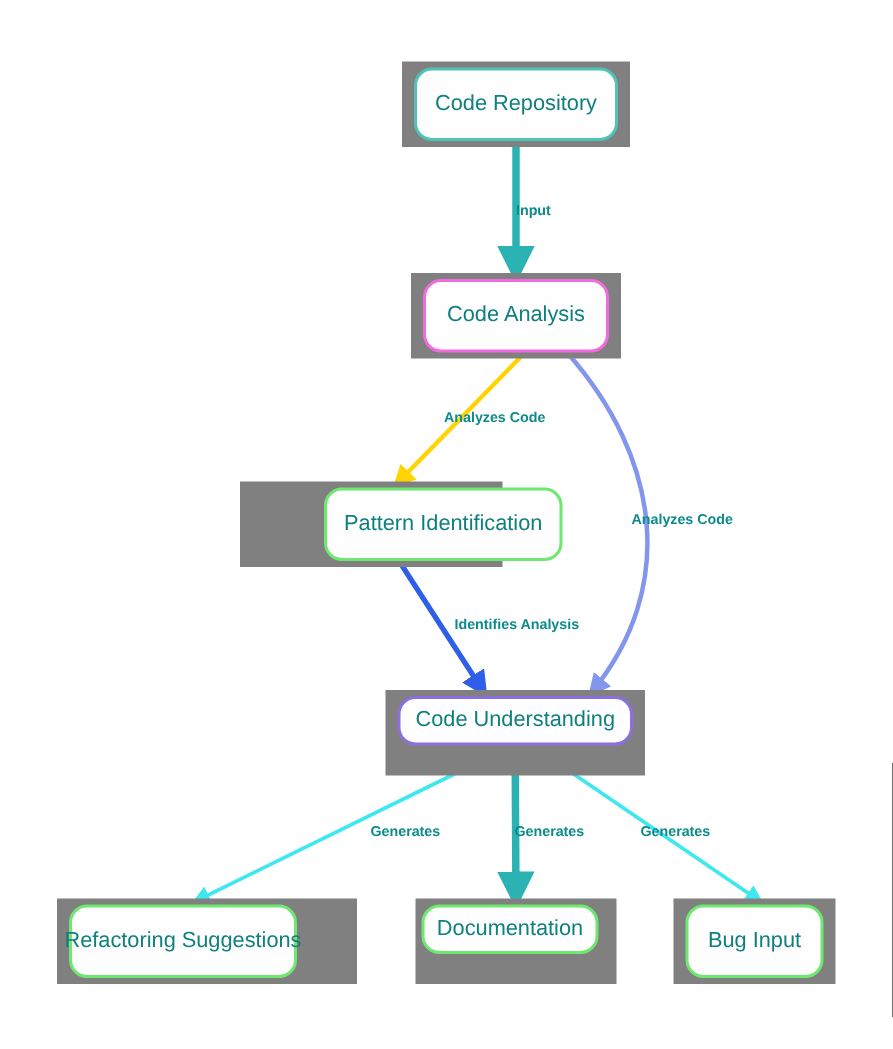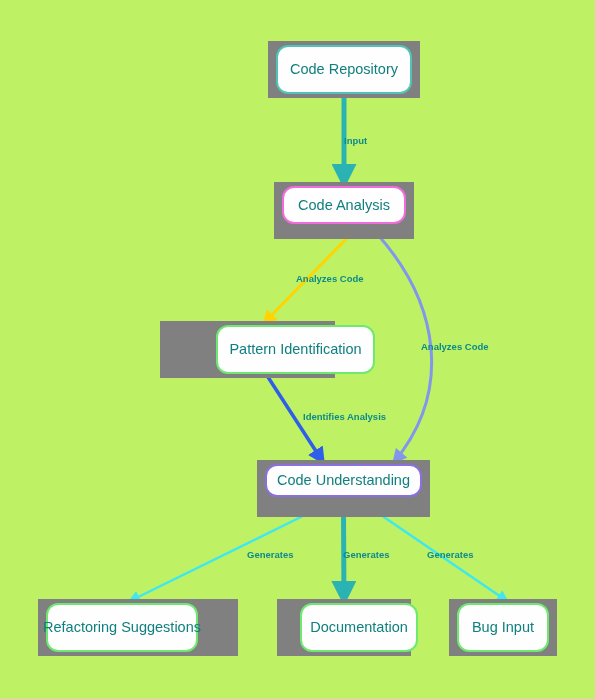--- a/index.html
+++ b/index.html
@@ -1,16 +1,16 @@
 <!DOCTYPE html>
 <html><head>
 <meta charset="utf-8">
 <style>
   html,body{margin:0;padding:0;background:#000;}
-  #stage{position:relative;width:595px;height:699px;background:#bef264;overflow:hidden;
+  #stage{position:relative;width:595px;height:699px;background:#ffffff;overflow:hidden;
          font-family:"Liberation Sans","DejaVu Sans",sans-serif;}
   #edges{position:absolute;left:0;top:0;width:595px;height:699px;}
   .node{position:absolute;box-sizing:border-box;background:#fdfefd;border-radius:12px;
         display:flex;align-items:center;justify-content:center;z-index:3;}
   .shadow{position:absolute;background:#808080;z-index:1;}
   .node-label{color:#0f7f7f;font-size:14.5px;white-space:nowrap;line-height:1;}
   .elabel{position:absolute;color:#0d8a8a;font-size:9.5px;font-weight:bold;
           white-space:nowrap;z-index:4;line-height:1;}
 </style>
 </head>
@@ -49,33 +49,33 @@
       <div class="shadow" style="left: 160px; top: 321px; width: 175px; height: 57px;"></div>
       <div class="shadow" style="left: 257px; top: 460px; width: 173px; height: 57px;"></div>
       <div class="shadow" style="left: 38px; top: 599px; width: 200px; height: 57px;"></div>
       <div class="shadow" style="left: 277px; top: 599px; width: 134px; height: 57px;"></div>
       <div class="shadow" style="left: 449px; top: 599px; width: 108px; height: 57px;"></div>
     </div>
   <div id="node-layer">
       <div class="node" style="left: 276px; top: 45px; width: 136px; height: 49px; border: 2.5px solid rgb(79, 195, 181);">
         <span class="node-label" style="color: rgb(15, 127, 127);">Code Repository</span>
       </div>
-      <div class="node" style="left: 282px; top: 186px; width: 124px; height: 38px; border: 2.5px solid rgb(242, 106, 224);">
+      <div class="node" style="left: 282px; top: 186px; width: 124px; height: 49px; border: 2.5px solid rgb(242, 106, 224);">
         <span class="node-label" style="color: rgb(15, 127, 127);">Code Analysis</span>
       </div>
       <div class="node" style="left: 168px; top: 325px; width: 159px; height: 49px; border: 2.5px solid rgb(110, 232, 110); margin-left: 48px;">
         <span class="node-label" style="color: rgb(15, 127, 127);">Pattern Identification</span>
       </div>
       <div class="node" style="left: 265px; top: 464px; width: 157px; height: 33px; border: 2.5px solid rgb(138, 111, 224);">
         <span class="node-label" style="color: rgb(15, 127, 127);">Code Understanding</span>
       </div>
       <div class="node" style="left: 46px; top: 603px; width: 152px; height: 49px; border: 2.5px solid rgb(110, 232, 110);">
         <span class="node-label" style="color: rgb(15, 127, 127);">Refactoring Suggestions</span>
       </div>
-      <div class="node" style="left: 300px; top: 603px; width: 118px; height: 49px; border: 2.5px solid rgb(110, 232, 110); text-align: center;">
+      <div class="node" style="left: 281px; top: 603px; width: 118px; height: 33px; border: 2.5px solid rgb(110, 232, 110); text-align: center;">
         <span class="node-label" style="color: rgb(15, 127, 127);">Documentation</span>
       </div>
       <div class="node" style="left: 457px; top: 603px; width: 92px; height: 49px; border: 2.5px solid rgb(110, 232, 110);">
         <span class="node-label" style="color: rgb(15, 127, 127);">Bug Input</span>
       </div>
     </div>
   <div id="label-layer">
       <div class="elabel" style="left: 344px; top: 136px; color: rgb(13, 138, 138);">Input</div>
       <div class="elabel" style="left: 296px; top: 274px; color: rgb(13, 138, 138);">Analyzes Code</div>
       <div class="elabel" style="left: 421px; top: 342px; color: rgb(13, 138, 138);">Analyzes Code</div>

